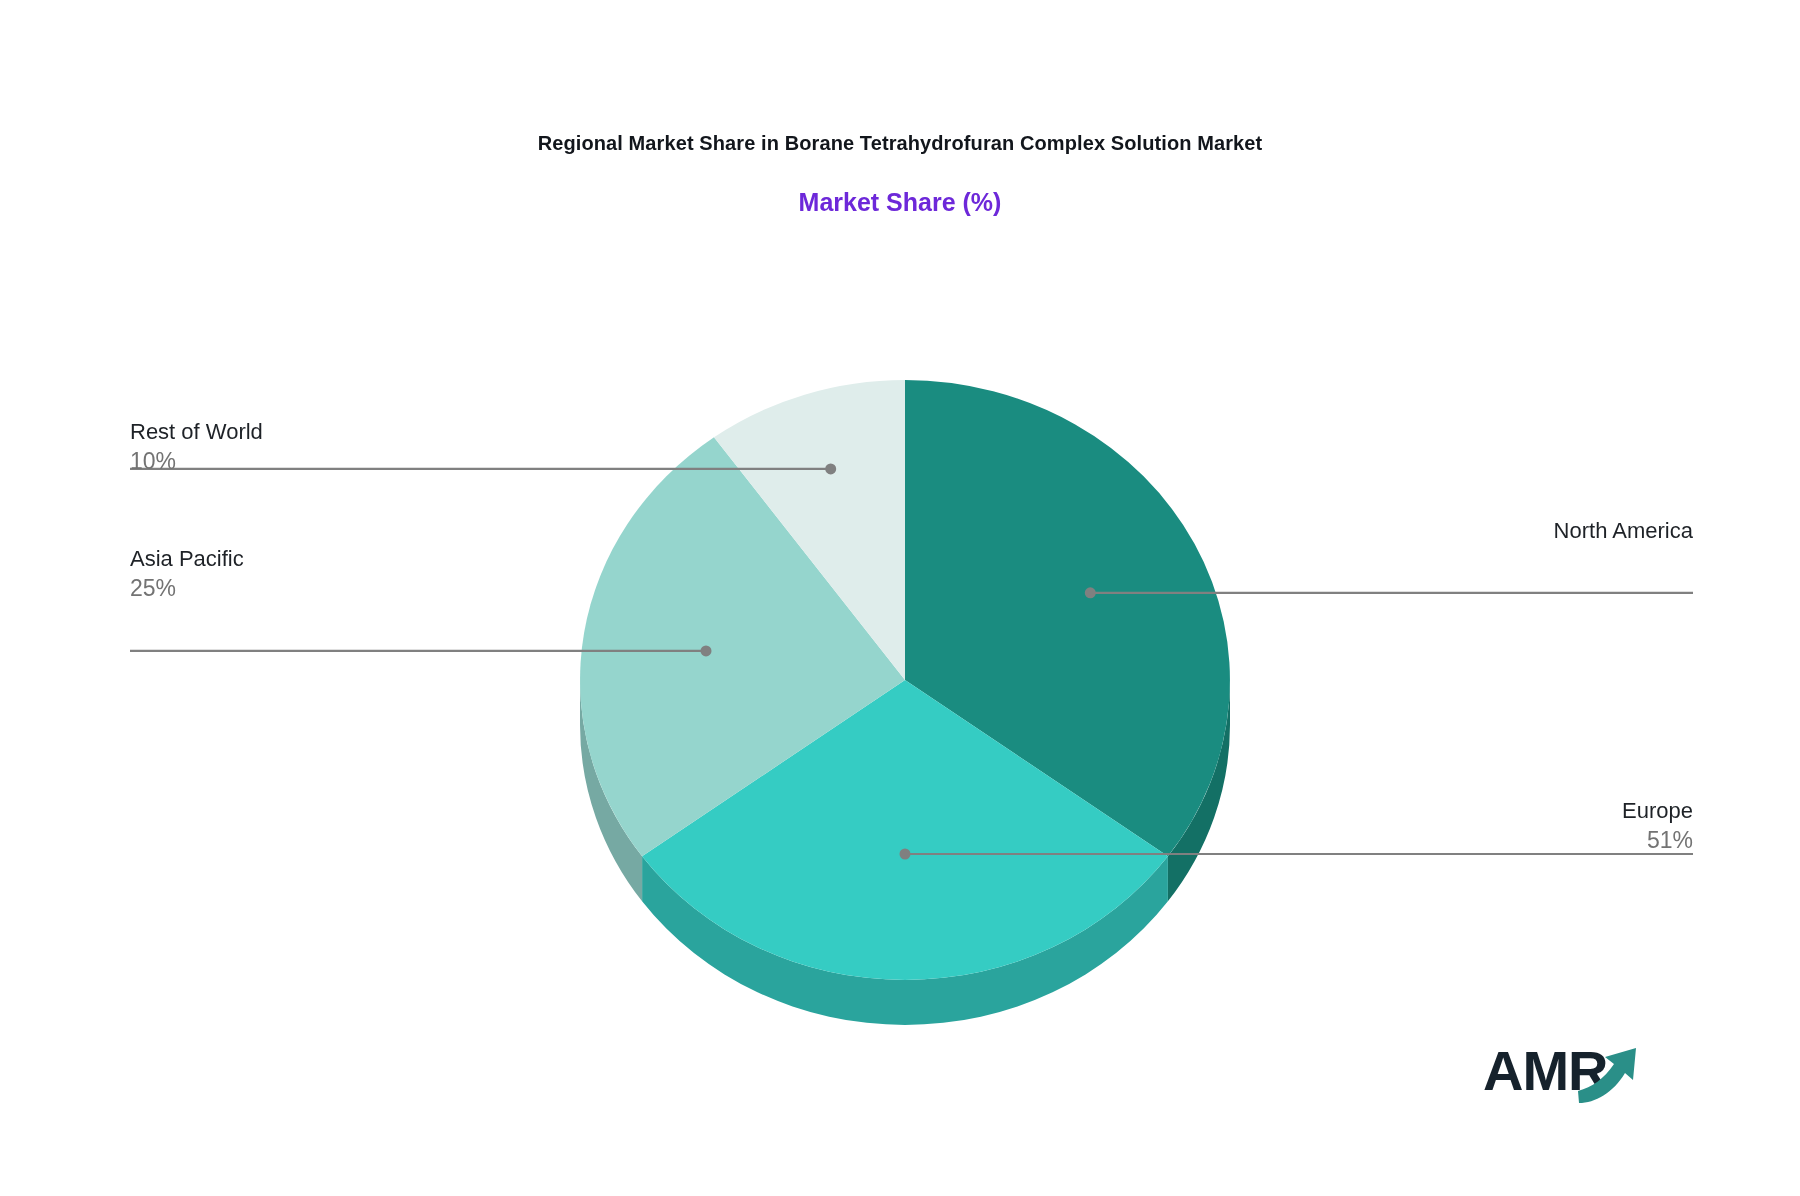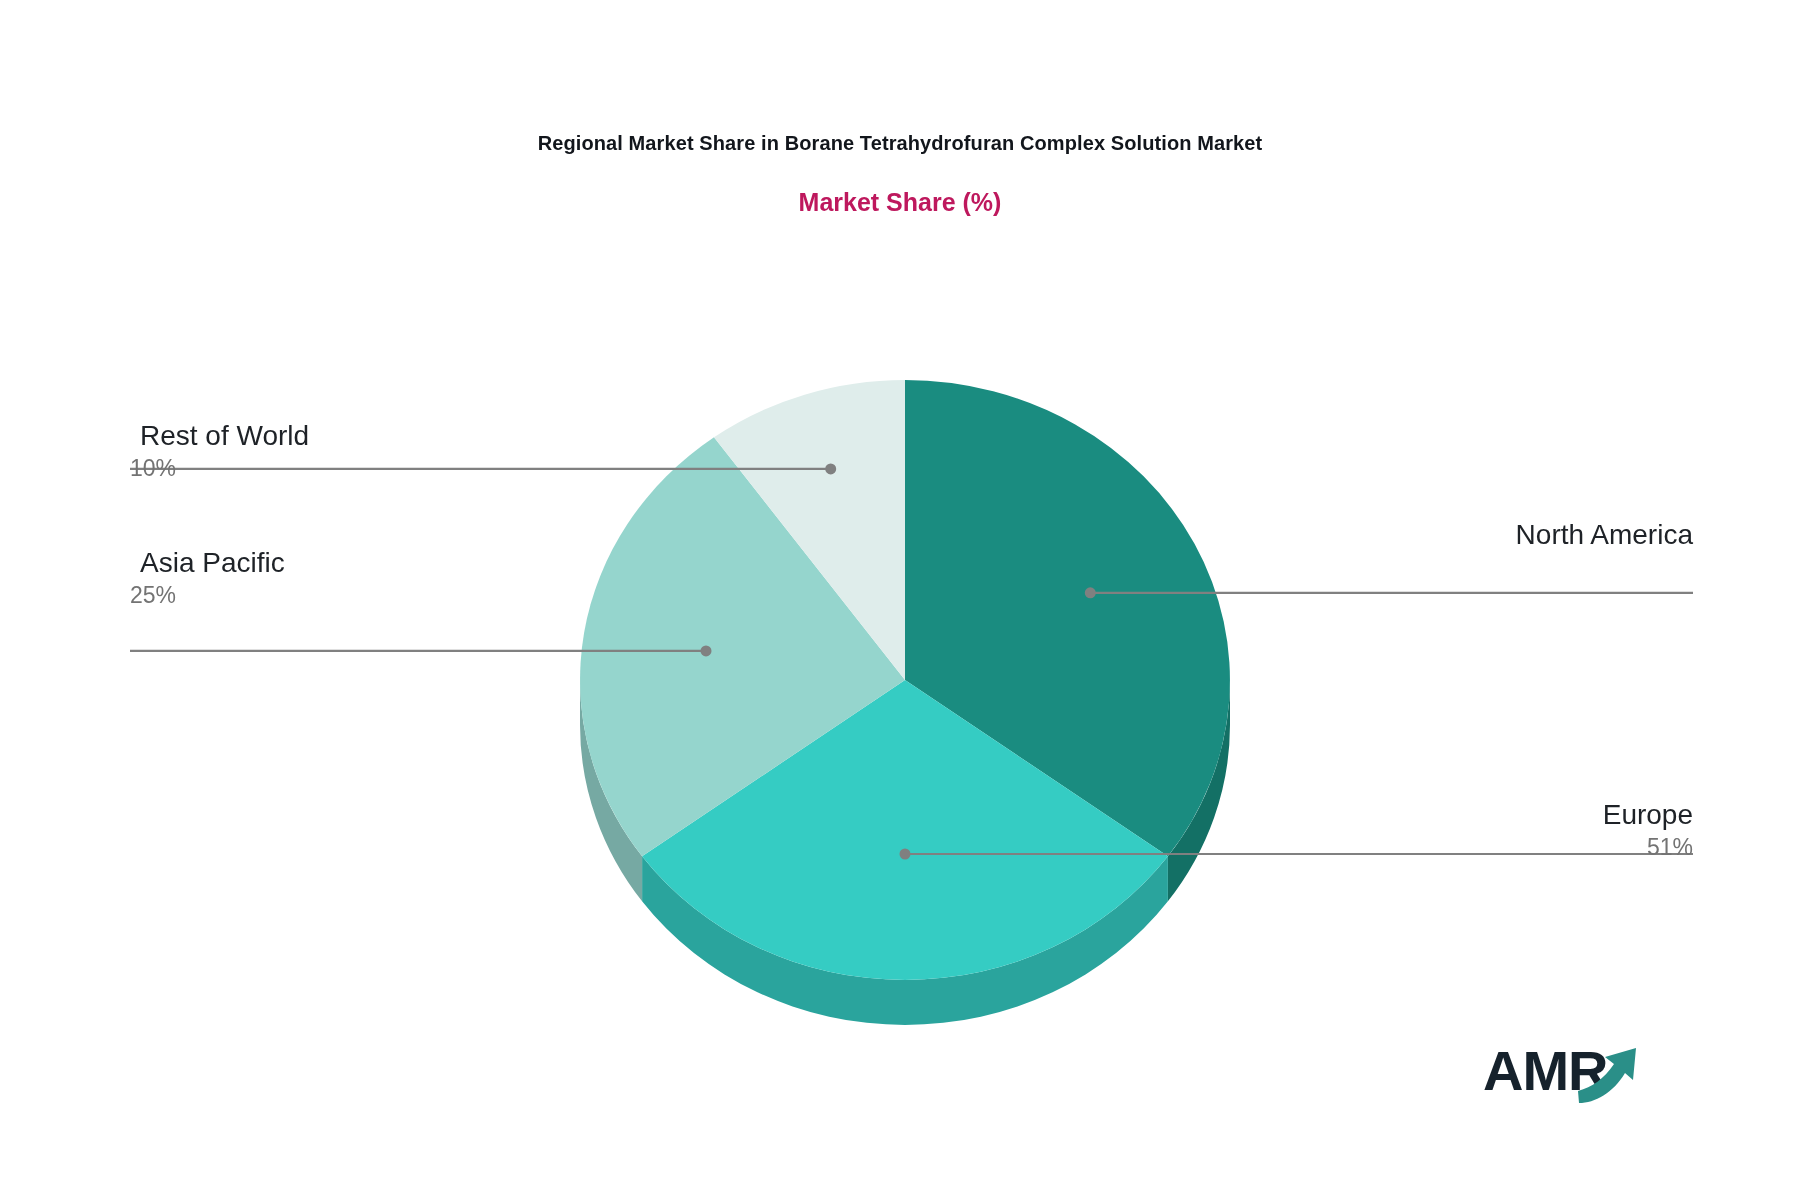--- a/index.html
+++ b/index.html
@@ -16,30 +16,30 @@
     position:absolute;left:0;right:0;top:132px;
     text-align:center;
     font-size:20px;font-weight:bold;
     color:#12161c;
     letter-spacing:.1px;
   }
   .chart-subtitle{
     position:absolute;left:0;right:0;top:188px;
     text-align:center;
     font-size:25px;font-weight:bold;
-    color:#be185d;
+    color:#6d28d9;
   }
 
   .pie-svg{position:absolute;left:0;top:0;}
 
   
   .callout{position:absolute;}
   .callout .lbl{
-    font-size:28px;color:#1e2227;
-    white-space:nowrap;line-height:1.25;margin-left:10px;
+    font-size:22px;color:#1e2227;
+    white-space:nowrap;line-height:1.25;
   }
   .callout .val{
     font-size:23px;color:#737373;
     white-space:nowrap;line-height:1.35;
   }
   .callout.right{text-align:right;}
   .callout.left{text-align:left;}
 
   
   .amr-logo{

